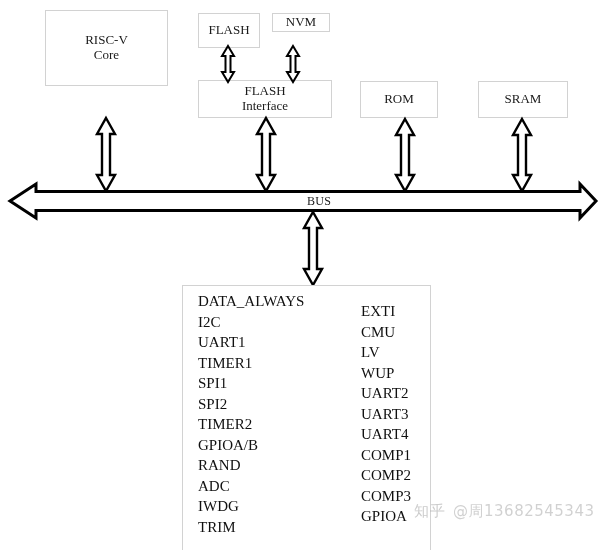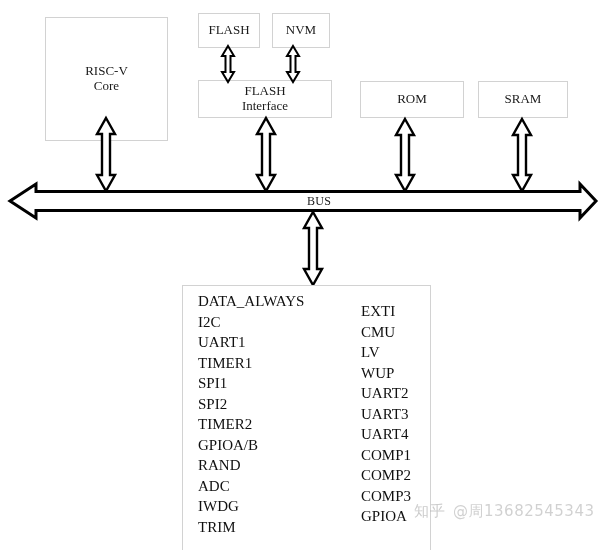--- a/index.html
+++ b/index.html
@@ -90,39 +90,39 @@
     font-size: 15px;
     color: #9a9a9a;
     letter-spacing: 0.5px;
   }
 </style>
 </head>
 <body>
 
 <div id="canvas">
 
-  <div class="box" style="left:45px; top:17px; width:123px; height:124px;align-items:center;">
+  <div class="box" style="left:45px; top:10px; width:123px; height:76px;align-items:center;">
     <span class="box-label">RISC-V
 Core</span>
   </div>
 
   <div class="box" style="left:198px; top:13px; width:62px; height:35px;">
     <span class="box-label">FLASH</span>
   </div>
 
-  <div class="box" style="left:272px; top:13px; width:58px; height:35px;">
+  <div class="box" style="left:272px; top:13px; width:58px; height:19px;">
     <span class="box-label">NVM</span>
   </div>
 
   <div class="box" style="left:198px; top:80px; width:134px; height:38px;">
     <span class="box-label">FLASH
 Interface</span>
   </div>
 
-  <div class="box" style="left:360px; top:81px; width:104px; height:37px;justify-content:center;">
+  <div class="box" style="left:360px; top:81px; width:78px; height:37px;justify-content:center;">
     <span class="box-label">ROM</span>
   </div>
 
   <div class="box" style="left:478px; top:81px; width:90px; height:37px;">
     <span class="box-label">SRAM</span>
   </div>
 
   <svg class="layer" viewBox="0 0 606 550" xmlns="http://www.w3.org/2000/svg">
 
     <polygon points="228,46 234,56 230.5,56 230.5,72 234,72 228,82 222,72 225.5,72 225.5,56 222,56" fill="#ffffff" stroke="#000000" stroke-width="2" stroke-linejoin="miter"></polygon>

